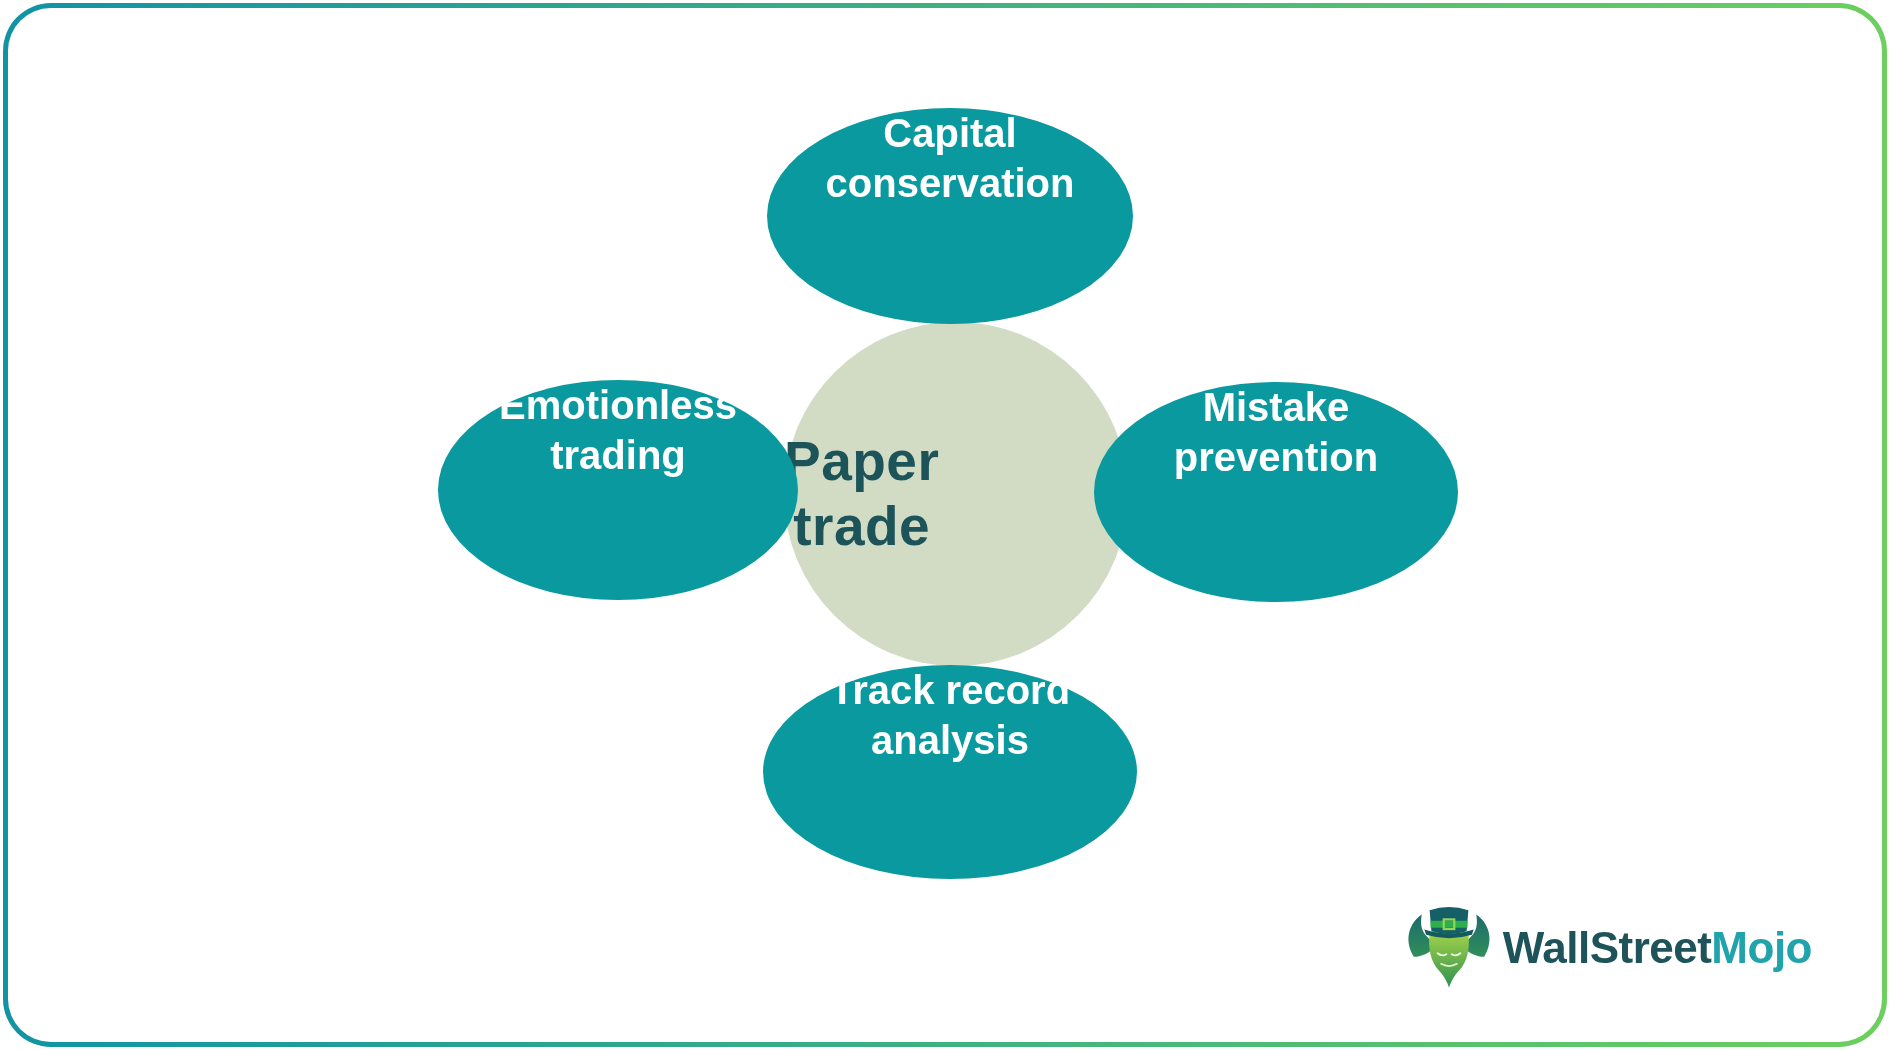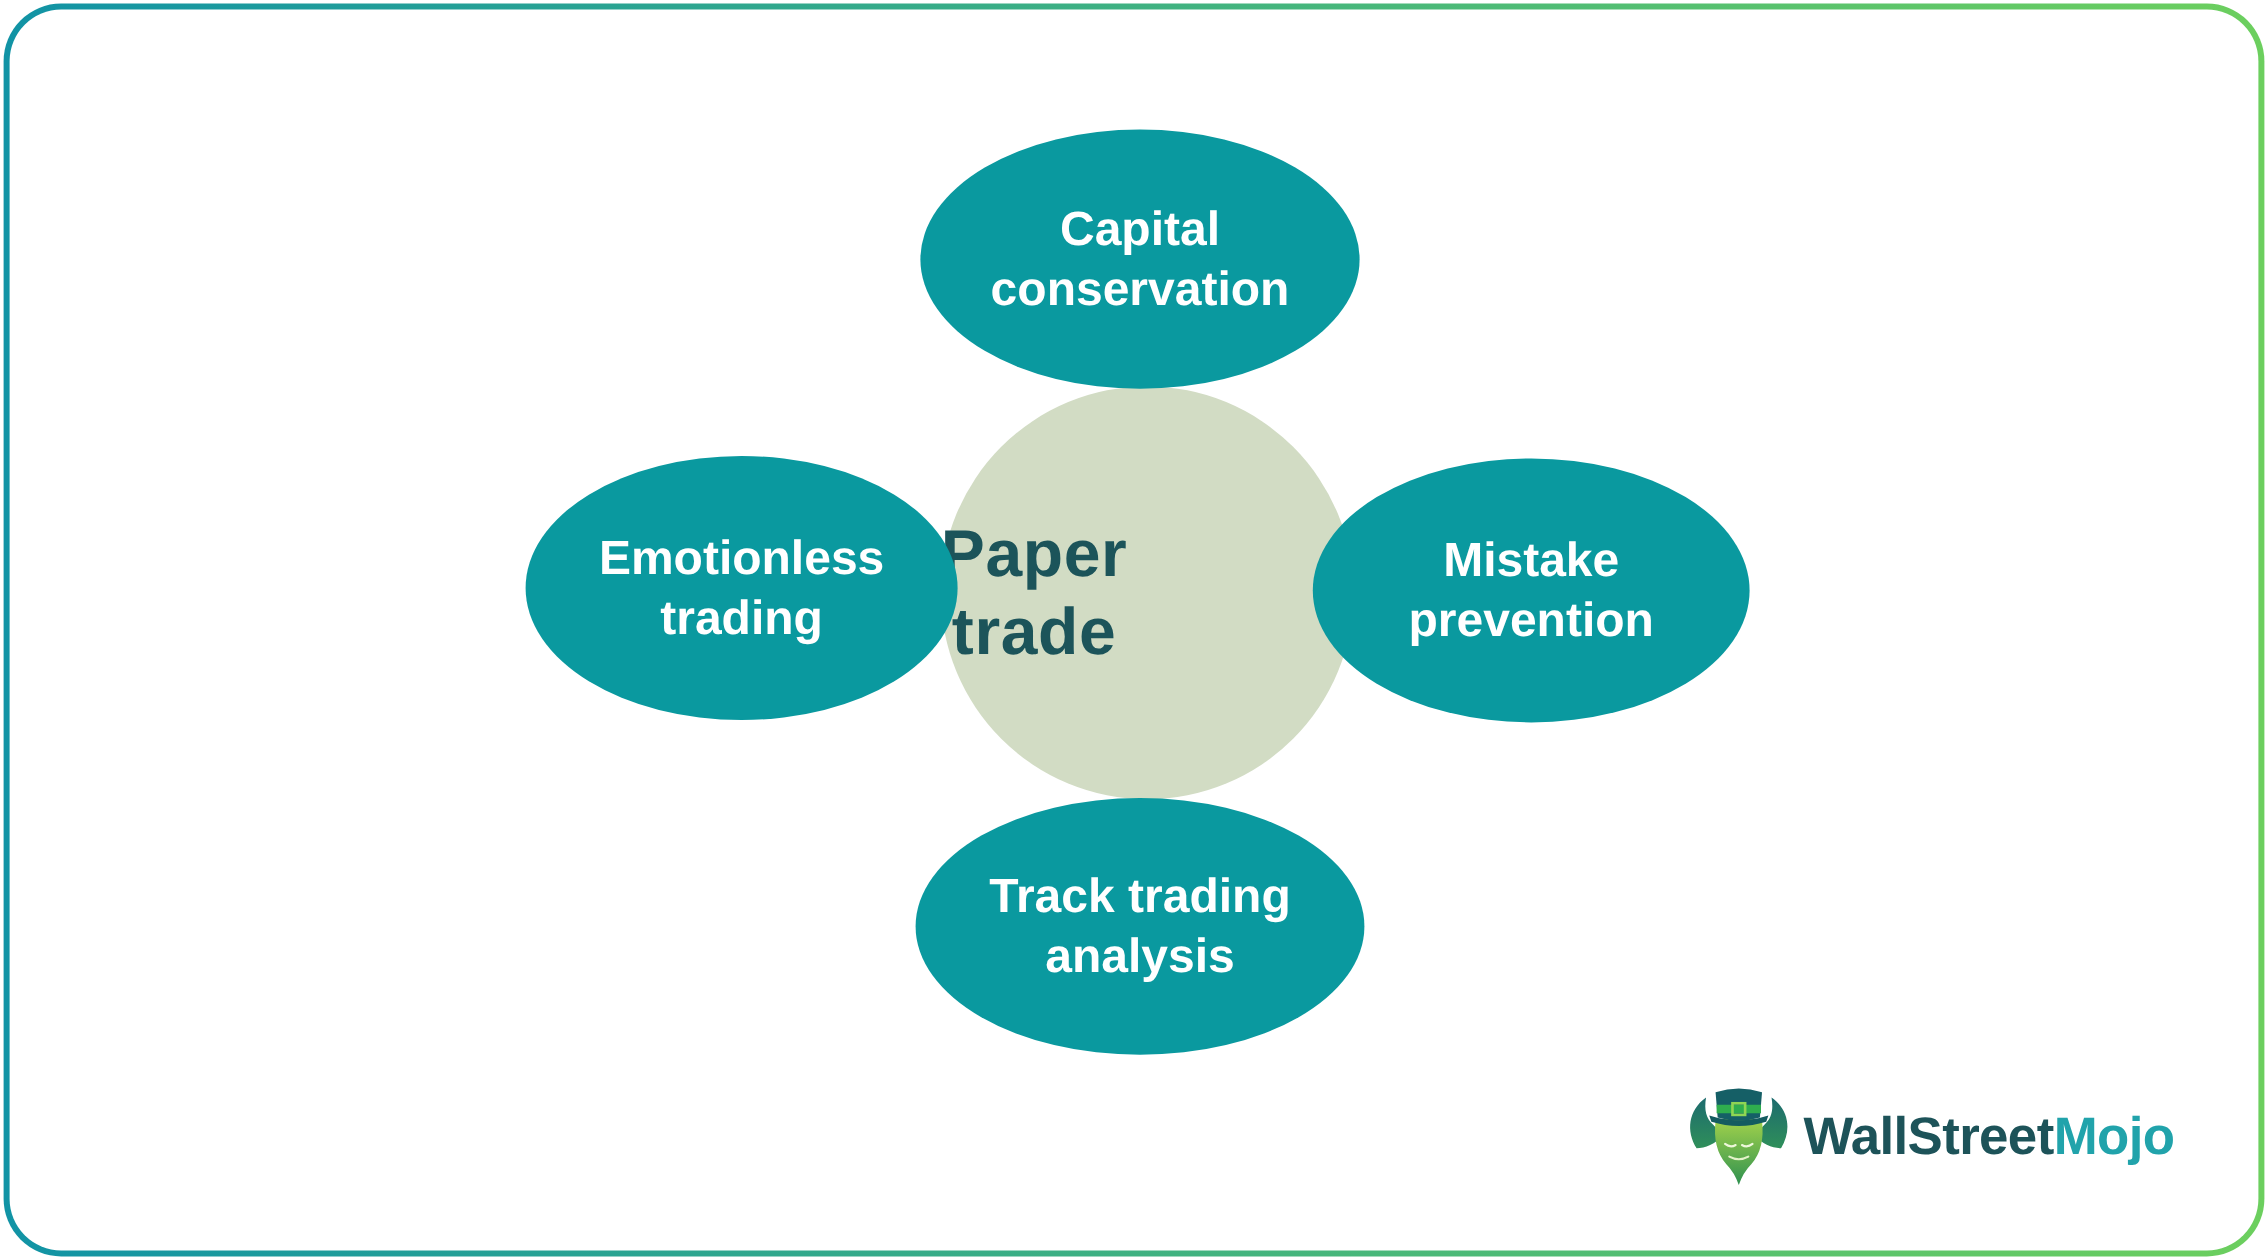--- a/index.html
+++ b/index.html
@@ -44,21 +44,20 @@
     line-height: 1.18;
     text-align: center;
     white-space: pre-line;
     letter-spacing: 0.5px;
   }
   .node {
     position: absolute;
     border-radius: 50%;
     background: var(--node_fill);
     display: flex;
-    align-items: center;
     justify-content: center;
   }
   .node-label {
     color: var(--node_text);
     font-size: 40px;
     font-weight: 700;
     line-height: 1.26;
     text-align: center;
     max-width: 300px;
   }
@@ -106,21 +105,21 @@
 
   <div class="node node-right">
     <div class="node-label">Mistake prevention</div>
   </div>
 
   <div class="node node-left">
     <div class="node-label">Emotionless trading</div>
   </div>
 
   <div class="node node-bottom">
-    <div class="node-label">Track trading analysis</div>
+    <div class="node-label">Track record analysis</div>
   </div>
 
 </div>
 
 <div class="logo">
   <svg class="logo-mascot" viewBox="0 0 100 104" xmlns="http://www.w3.org/2000/svg" aria-hidden="true">
     <defs>
       <linearGradient id="faceGrad" x1="0" y1="0" x2="0" y2="1">
         <stop offset="0" stop-color="#a6d44b"></stop>
         <stop offset="1" stop-color="#2f9150"></stop>

